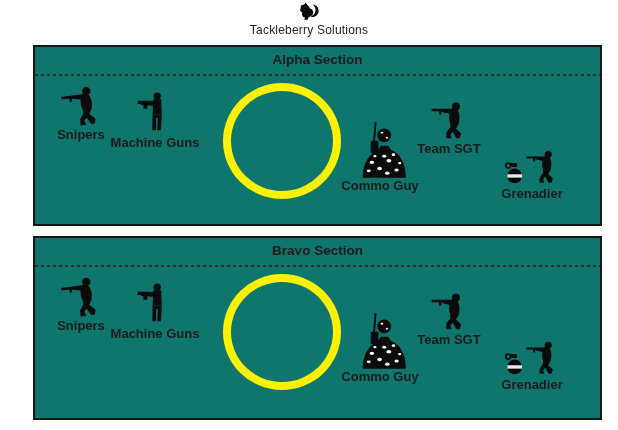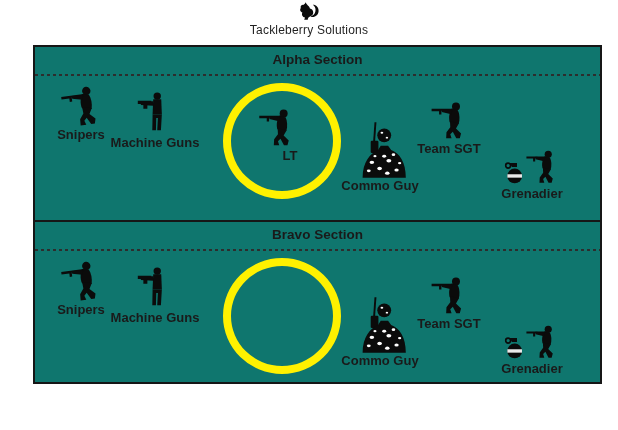--- a/index.html
+++ b/index.html
@@ -10,21 +10,21 @@
   
   .brand{position:absolute;top:2px;left:0;width:100%;
     display:flex;flex-direction:column;align-items:center;}
   .brand .logo{width:24px;height:20px;}
   .brand-name{font-size:12px;letter-spacing:.2px;color:#1f1f1f;margin-top:1px;}
 
   
   .section{position:absolute;left:33px;width:569px;border:2px solid #161616;
     background:#0f766e;box-sizing:border-box;}
   .section.alpha{top:45px;height:181px;}
-  .section.bravo{top:220px;height:164px;}
+  .section.bravo{top:236px;height:184px;}
   .section-title{text-align:center;font-size:13.5px;font-weight:700;
     padding-top:5px;height:21px;}
   .dash-line{position:absolute;left:0;right:0;top:27px;height:2px;
     background:repeating-linear-gradient(90deg,#2d2d2d 0 3px,transparent 3px 6px);}
 
   
   .member{position:absolute;display:flex;flex-direction:column;align-items:center;
     transform:translateX(-50%);}
   .member .label{font-size:13px;font-weight:700;white-space:nowrap;margin-top:0px;}
   .pos-snipers{left:46px;top:36px;}
@@ -132,26 +132,20 @@
       <div class="label">Snipers</div>
     </div>
 
     <div class="member pos-mg">
       <svg class="icon-mg">
           <use href="#sym-soldier-stand"></use>
         </svg>
       <div class="label">Machine Guns</div>
     </div>
 
-    <div class="member pos-lead">
-      <svg class="icon-crouch">
-          <use href="#sym-soldier-crouch"></use>
-        </svg>
-      <div class="label">LT</div>
-    </div>
 
     <div class="member pos-commo">
       <svg class="icon-commo">
           <use href="#sym-commo"></use>
         </svg>
       <div class="label">Commo Guy</div>
     </div>
 
     <div class="member pos-sgt">
       <svg class="icon-crouch">

